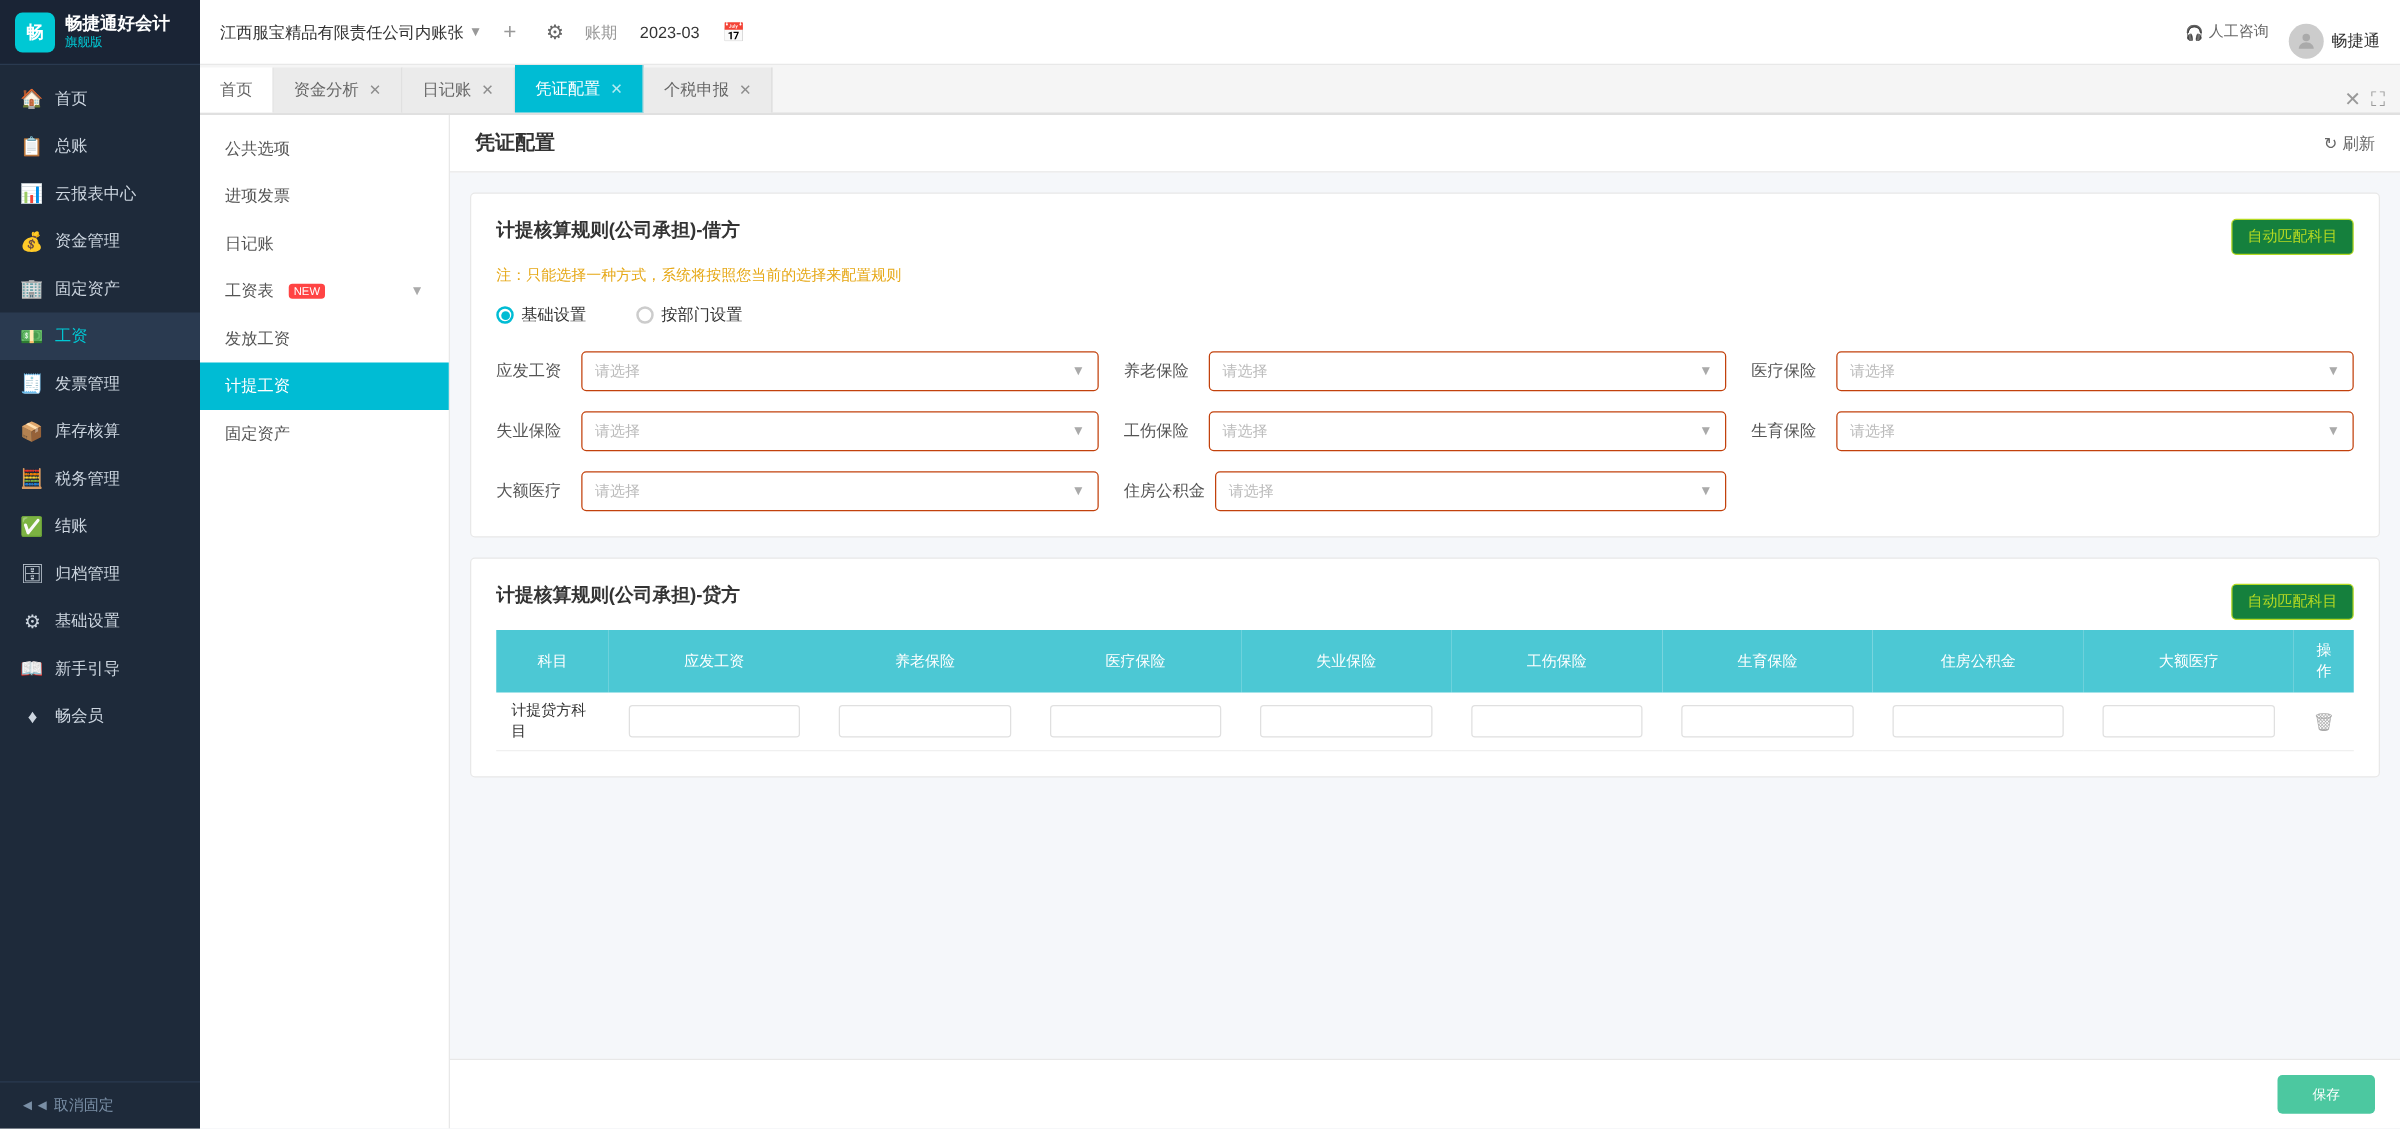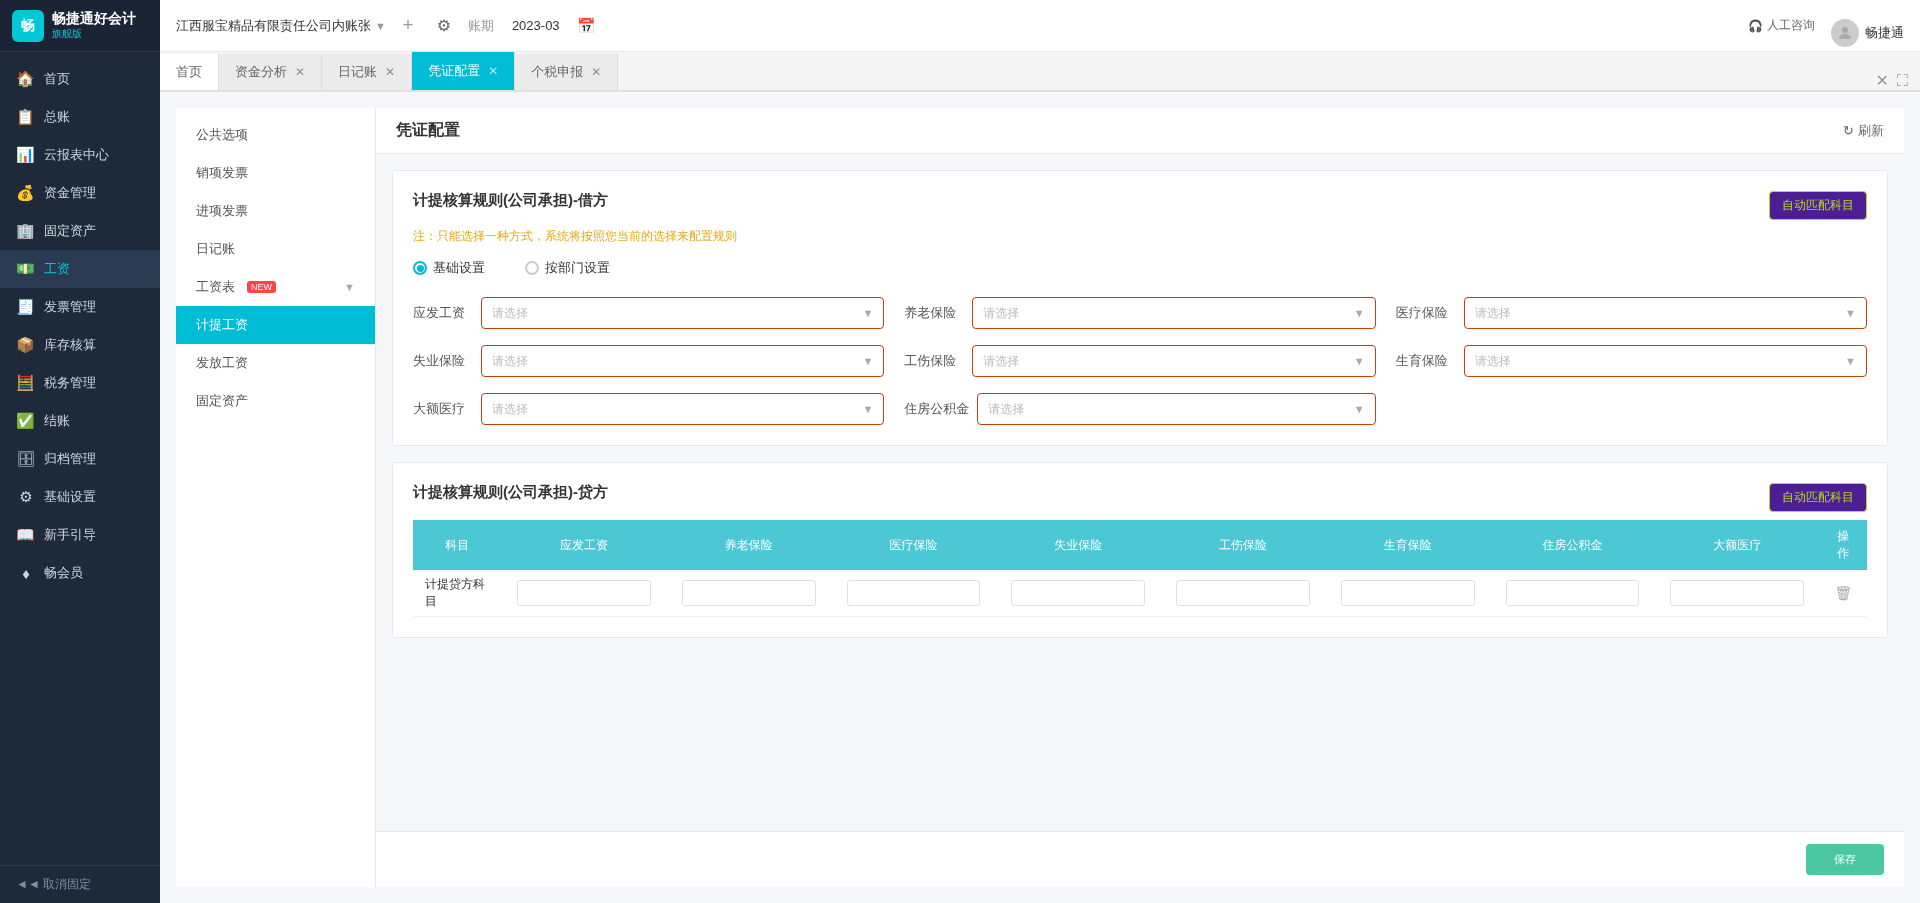--- a/index.html
+++ b/index.html
@@ -194,21 +194,21 @@
       align-items: center;
       gap: 8px;
       padding: 0 12px;
     }
     .tab-bar-action { font-size: 16px; color: #999; cursor: pointer; }
 
     
     .page-content {
       flex: 1;
       overflow-y: auto;
-      padding: 16px;
+      padding: 0;
       background: #f5f7fa;
       display: flex;
       flex-direction: row;
     }
 
     
     .left-menu {
       width: 200px;
       background: white;
       flex-shrink: 0;
@@ -356,21 +356,21 @@
     }
     .field-select .select-arrow { color: #aaa; font-size: 11px; }
 
     
     .auto-match-btn {
       display: inline-flex;
       align-items: center;
       padding: 5px 12px;
       border: 1px solid #b5d922;
       border-radius: 4px;
-      background: #4c1d95;
+      background: #15803d;
       color: #b5d922;
       font-size: 12px;
       cursor: pointer;
       float: right;
     }
 
     
     .data-table {
       width: 100%;
       border-collapse: collapse;
@@ -572,38 +572,35 @@
     </div>
   </div>
 
   <div class="page-content">
 
     <div class="left-menu">
       <div class="left-menu-item">
         <span>公共选项</span>
       </div>
       <div class="left-menu-item">
-        <span>销项发票</span>
-      </div>
-      <div class="left-menu-item">
         <span>进项发票</span>
       </div>
       <div class="left-menu-item">
         <span>日记账</span>
       </div>
       <div class="left-menu-item" style="justify-content: flex-start;">
         <span>工资表</span>
         <span class="badge">NEW</span>
         <span class="arrow-icon" style="margin-left:auto;">▼</span>
       </div>
+      <div class="left-menu-item">
+        <span>发放工资</span>
+      </div>
       <div class="left-menu-item active">
         <span>计提工资</span>
-      </div>
-      <div class="left-menu-item">
-        <span>发放工资</span>
       </div>
       <div class="left-menu-item">
         <span>固定资产</span>
       </div>
     </div>
 
     <div class="right-content">
 
       <div class="page-header">
         <span class="page-title">凭证配置</span>

